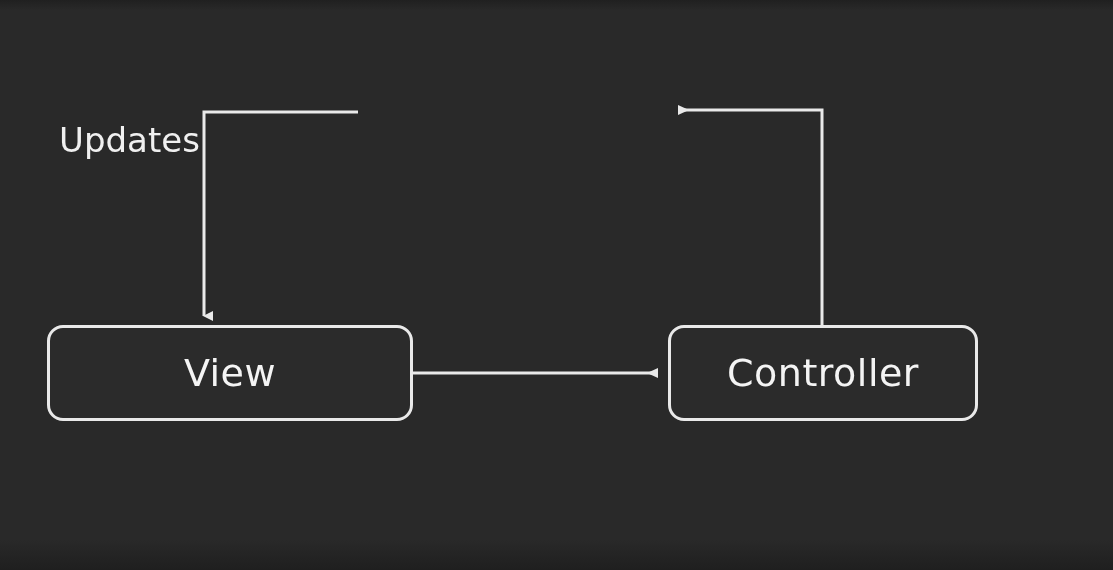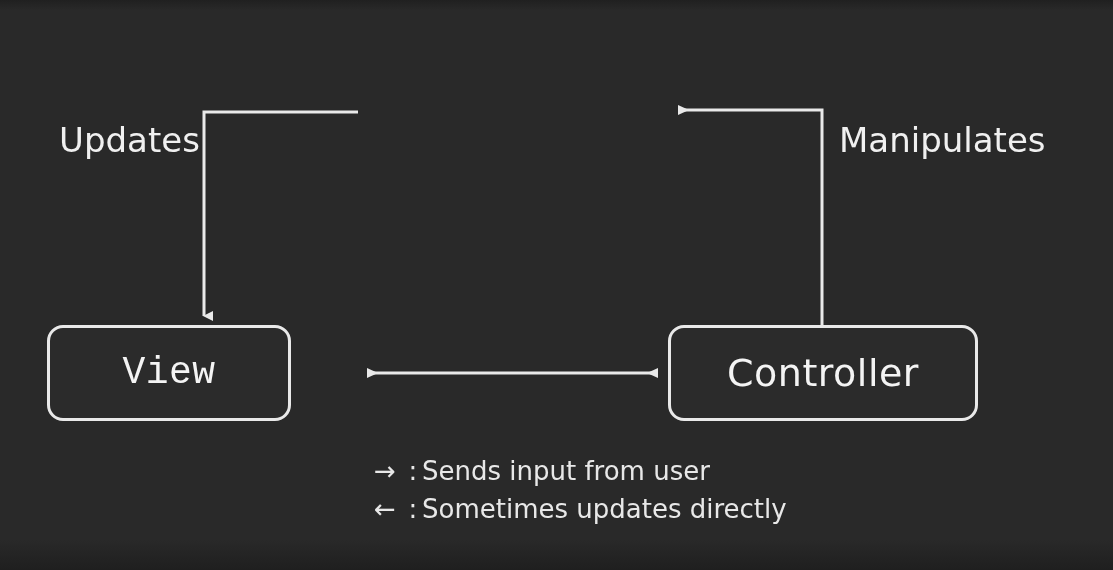--- a/index.html
+++ b/index.html
@@ -54,23 +54,22 @@
 
   #node-model {
     left: 358px;
     top: 63px;
     width: 310px;
     height: 97px;
   }
   #node-view {
     left: 47px;
     top: 325px;
-    width: 244px;
+    width: 366px;
     height: 96px;
-    font-family: Liberation Mono, monospace;
   }
   #node-controller {
     left: 668px;
     top: 325px;
     width: 310px;
     height: 96px;
   }
 
   .edge-label {
     position: absolute;
@@ -158,26 +157,17 @@
   <div class="node" id="node-view">
     <span class="node-label">View</span>
   </div>
 
   <div class="node" id="node-controller">
     <span class="node-label">Controller</span>
   </div>
 
   <div class="edge-label" id="label-updates">Updates</div>
 
-  <div class="edge-label" id="label-manipulates">Manipulates</div>
 
-  <div id="legend">
-    <span class="legend-row">
-      <span class="legend-arrow">→</span><span class="legend-colon">:</span><span class="legend-text">Sends input from user</span>
-    </span>
-    <span class="legend-row">
-      <span class="legend-arrow">←</span><span class="legend-colon">:</span><span class="legend-text">Sometimes updates directly</span>
-    </span>
-  </div>
 
   <div id="vignette-bottom"></div>
 
 </div>
 
 </body></html>

